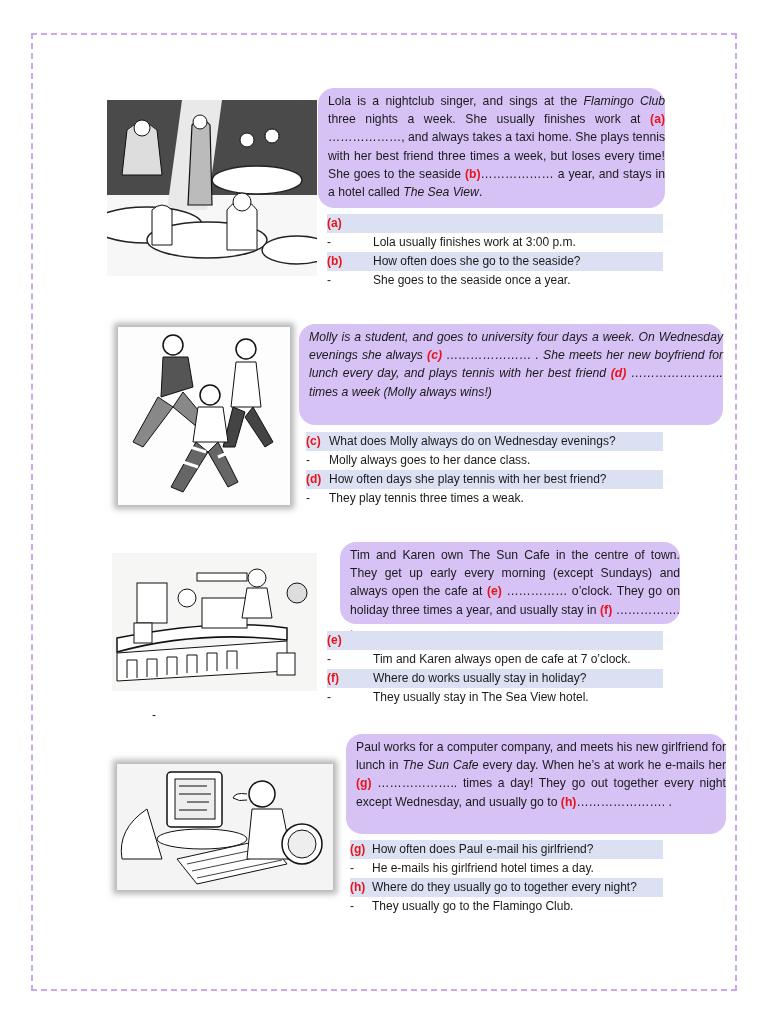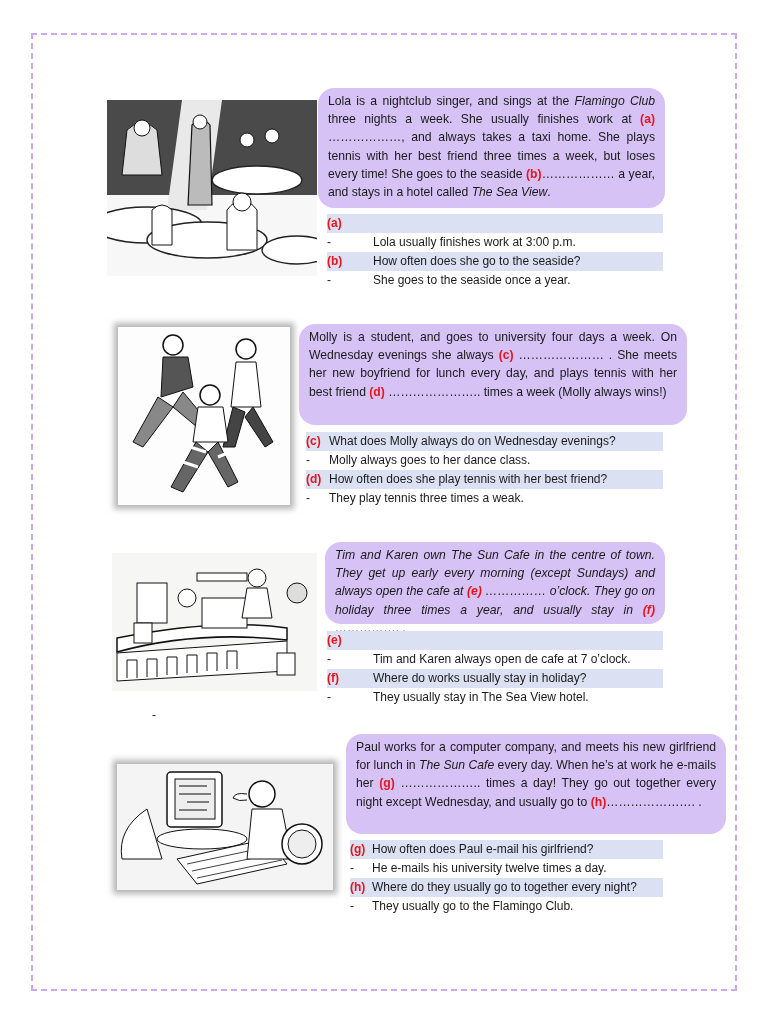--- a/index.html
+++ b/index.html
@@ -4,21 +4,21 @@
   <style>
     html, body { margin: 0; padding: 0; background: #ffffff; }
     body { width: 768px; height: 1024px; position: relative; overflow: hidden;
       font-family: "Liberation Sans", "DejaVu Sans", sans-serif; color: #1a1a1a; }
     .page-border { position: absolute; left: 31px; top: 33px; width: 706px; height: 958px;
       border: 2px dashed #c9a8f0; box-sizing: border-box; }
     .illus { position: absolute; background: #f7f7f7; overflow: hidden; }
     .illus.framed { box-shadow: 0 0 6px 4px rgba(120,120,120,0.55); }
     .illus svg { width: 100%; height: 100%; display: block; }
     .bubble { position: absolute; background: #d7c2f5; border-radius: 16px;
-      padding: 4px 10px 5px 10px; box-sizing: border-box; font-size: 12.2px; line-height: 18.2px;
+      padding: 4px 0 5px 10px; box-sizing: border-box; font-size: 12.2px; line-height: 18.2px;
       text-align: justify; }
     .bubble .blank-label { color: #e8141b; font-weight: bold; }
     .bubble em { font-style: italic; }
     .qa { position: absolute; font-size: 12px; line-height: 18.6px; }
     .qa-row { display: flex; height: 19px; align-items: center; }
     .qa-row.q { background: #dbe1f3; }
     .qa-row .tag { color: #e8141b; font-weight: bold; flex: 0 0 auto; }
     .qa-row .dash { flex: 0 0 auto; }
     .qa-row .text { flex: 1 1 auto; white-space: nowrap; }
     .stray { position: absolute; font-size: 12px; }
@@ -80,35 +80,35 @@
     <path d="M115 80 l-10 40 l12 0 l10 -35 z" fill="#444" stroke="#111"></path>
     <path d="M135 80 l20 35 l-8 5 l-20 -30 z" fill="#444" stroke="#111"></path>
     <path d="M80 80 l25 0 l5 35 l-35 0 z" fill="#fff" stroke="#111"></path>
     <path d="M78 115 l-25 45 l12 5 l25 -40 z" fill="#666" stroke="#111"></path>
     <path d="M100 115 l20 40 l-10 5 l-20 -35 z" fill="#666" stroke="#111"></path>
     <line x1="72" y1="120" x2="88" y2="125" stroke="#fff" stroke-width="3"></line>
     <line x1="65" y1="135" x2="80" y2="140" stroke="#fff" stroke-width="3"></line>
     <line x1="100" y1="130" x2="112" y2="125" stroke="#fff" stroke-width="3"></line>
   </svg>
 </div>
-<div class="bubble" style="left:299px; top:324px; width:388px; height:101px;">
+<div class="bubble" style="left:299px; top:324px; width:424px; height:101px;font-style:italic;">
   <span>Molly is a student, and goes to university four days a week. On Wednesday evenings she always </span><span class="blank-label">(c)</span><span> ………………… . She meets her new boyfriend for lunch every day, and plays tennis with her best friend </span><span class="blank-label">(d)</span><span> ………………….. times a week (Molly always wins!)</span>
 </div>
 <div class="qa" style="left:306px; top:432px; width:357px;">
   <div class="qa-row q">
       <span class="tag" style="width:23px">(c)</span>
       <span class="text">What does Molly always do on Wednesday evenings?</span>
     </div>
   <div class="qa-row a">
       <span class="dash" style="width:23px">-</span>
       <span class="text">Molly always goes to her dance class.</span>
     </div>
   <div class="qa-row q">
       <span class="tag" style="width:23px">(d)</span>
-      <span class="text">How often does she play tennis with her best friend?</span>
+      <span class="text">How often days she play tennis with her best friend?</span>
     </div>
   <div class="qa-row a">
       <span class="dash" style="width:23px">-</span>
       <span class="text">They play tennis three times a weak.</span>
     </div>
 </div>
 
 <div class="illus" style="left:112px; top:553px; width:205px; height:138px; background:#f6f6f4;">
   <svg viewBox="0 0 205 138">
     <path d="M5 85 q100 -20 170 -10 l0 12 q-90 -10 -170 12 z" fill="#fff" stroke="#111" stroke-width="1.5"></path>
@@ -125,21 +125,21 @@
     <rect x="85" y="20" width="50" height="8" fill="#fff" stroke="#111"></rect>
     <rect x="90" y="45" width="45" height="30" fill="#fff" stroke="#111"></rect>
     <circle cx="75" cy="45" r="9" fill="#fff" stroke="#111"></circle>
     <circle cx="145" cy="25" r="9" fill="#fff" stroke="#111"></circle>
     <path d="M135 35 l20 0 l5 30 l-30 0 z" fill="#fff" stroke="#111"></path>
     <rect x="22" y="70" width="18" height="20" fill="#fff" stroke="#111"></rect>
     <rect x="165" y="100" width="18" height="22" fill="#fff" stroke="#111"></rect>
     <circle cx="185" cy="40" r="10" fill="#ddd" stroke="#111"></circle>
   </svg>
 </div>
-<div class="bubble" style="left:325px; top:542px; width:340px; height:82px;font-style:italic;">
+<div class="bubble" style="left:340px; top:542px; width:340px; height:82px;">
   <span>Tim and Karen own The Sun Cafe in the centre of town. They get up early every morning (except Sundays) and always open the cafe at </span><span class="blank-label">(e)</span><span> …………… o’clock. They go on holiday three times a year, and usually stay in </span><span class="blank-label">(f)</span><span> ……………. .</span>
 </div>
 <div class="qa" style="left:327px; top:631px; width:336px;">
   <div class="qa-row q">
       <span class="tag" style="width:46px">(e)</span>
     </div>
   <div class="qa-row a">
       <span class="dash" style="width:46px">-</span>
       <span class="text">Tim and Karen always open de cafe at 7 o’clock.</span>
     </div>
@@ -182,21 +182,21 @@
 <div class="bubble" style="left:346px; top:734px; width:380px; height:100px;">
   <span>Paul works for a computer company, and meets his new girlfriend for lunch in </span><em>The Sun Cafe</em><span> every day. When he’s at work he e-mails her </span><span class="blank-label">(g)</span><span> ……………….. times a day! They go out together every night except Wednesday, and usually go to </span><span class="blank-label">(h)</span><span>…………………. .</span>
 </div>
 <div class="qa" style="left:350px; top:840px; width:313px;">
   <div class="qa-row q">
       <span class="tag" style="width:22px">(g)</span>
       <span class="text">How often does Paul e-mail his girlfriend?</span>
     </div>
   <div class="qa-row a">
       <span class="dash" style="width:22px">-</span>
-      <span class="text">He e-mails his university twelve times a day.</span>
+      <span class="text">He e-mails his girlfriend hotel times a day.</span>
     </div>
   <div class="qa-row q">
       <span class="tag" style="width:22px">(h)</span>
       <span class="text">Where do they usually go to together every night?</span>
     </div>
   <div class="qa-row a">
       <span class="dash" style="width:22px">-</span>
       <span class="text">They usually go to the Flamingo Club.</span>
     </div>
 </div>

